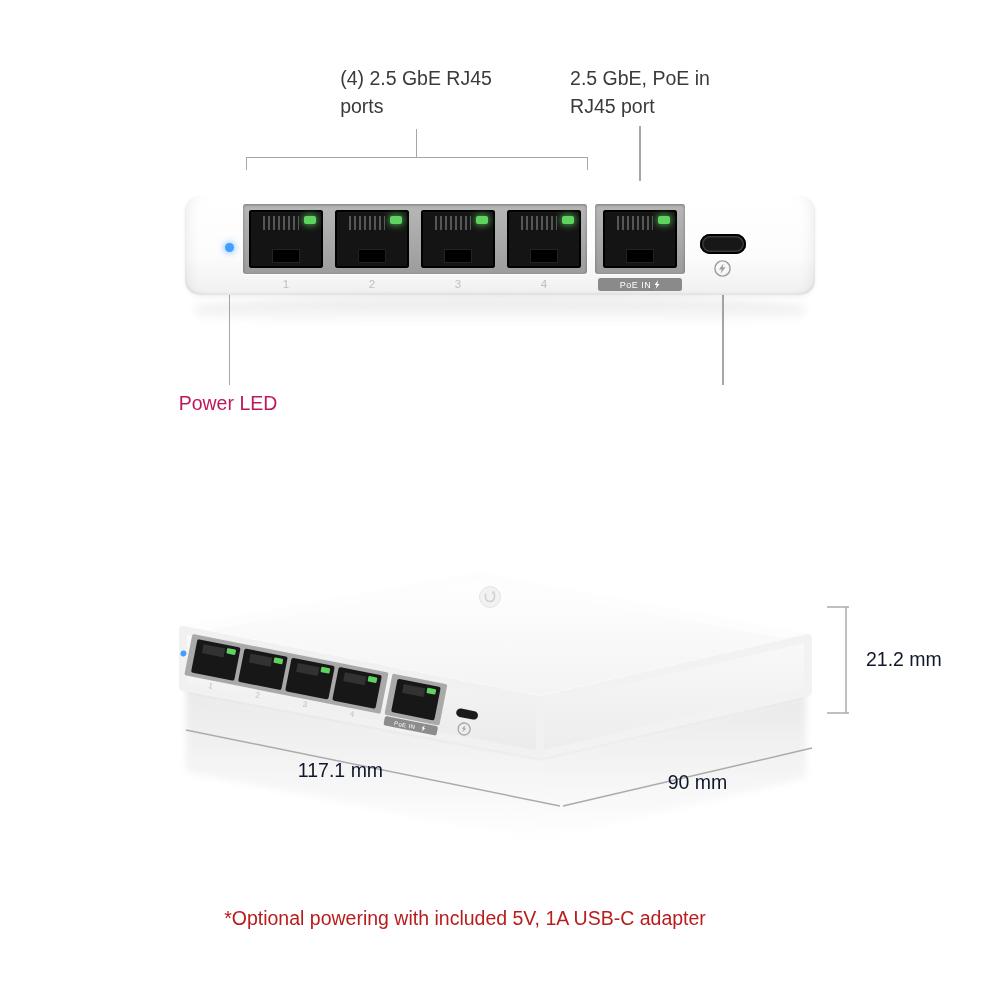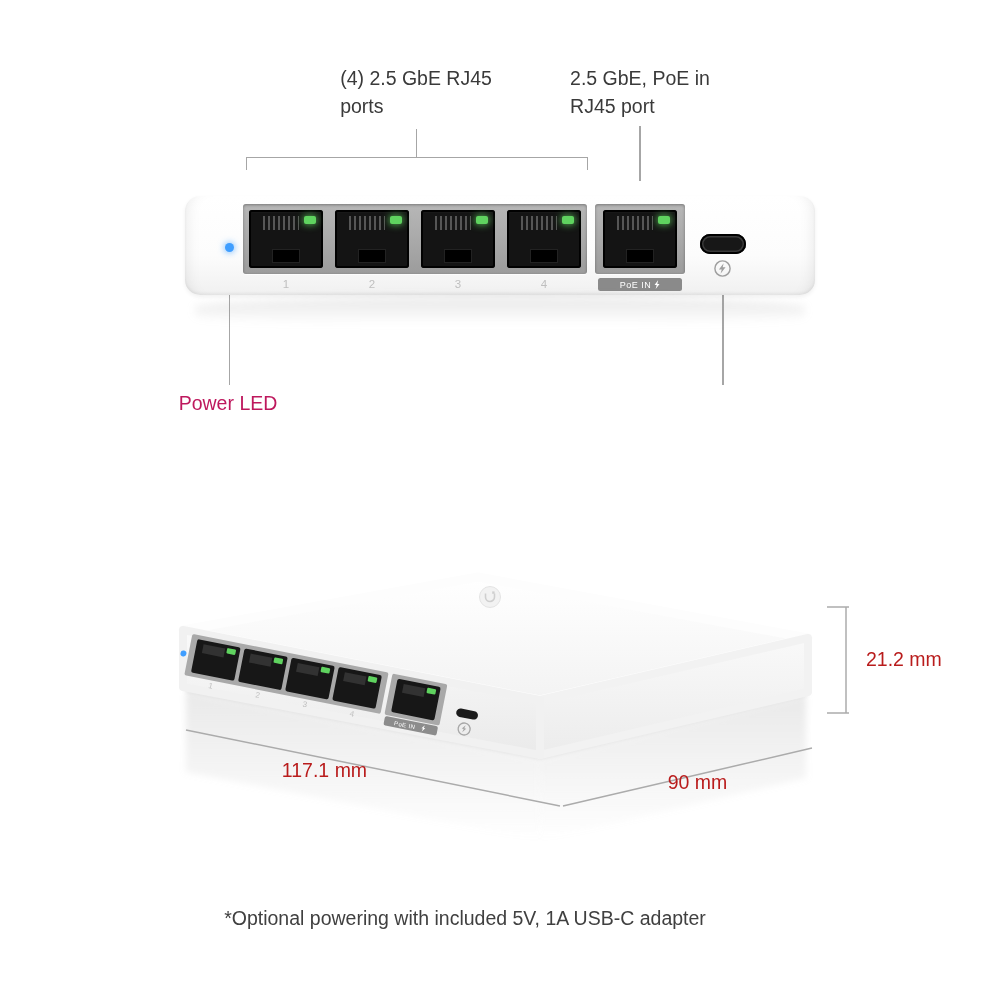--- a/index.html
+++ b/index.html
@@ -112,29 +112,29 @@
     background:#171717; border-radius:10px;
     box-shadow:inset 0 0 0 2px #000, inset 0 0 0 3.5px #3a3a3a;
   }
   .pwr-icon { position:absolute; left:528px; top:63px; width:19px; height:19px; }
 
   
   .view3d { position:absolute; left:0; top:540px; }
   svg text { font-family:"Liberation Sans","DejaVu Sans",sans-serif; }
 
   
-  .dim-label { position:absolute; font-size:19.5px; color:#b91c1c; white-space:nowrap; }
+  .dim-label { position:absolute; font-size:19.5px; color:#0f172a; white-space:nowrap; }
   .dim-height { left:866px; top:648px; }
-  .dim-width  { left:262px; top:759px; width:125px; text-align:center; }
+  .dim-width  { left:278px; top:759px; width:125px; text-align:center; }
   .dim-depth  { left:650px; top:771px; width:95px;  text-align:center; }
 
   
   .footnote {
     position:absolute; left:0; top:907px; width:897px;
-    text-align:center; font-size:19.5px; color:#404040;padding-left:33px;
+    text-align:center; font-size:19.5px; color:#b91c1c;padding-left:33px;
   }
 </style>
 </head>
 <body>
 
 <div class="abs" style="width:1000px;height:1000px;">
 
   <div class="callout callout-ports">(4) 2.5 GbE RJ45
 ports</div>
   <div class="callout callout-poe">2.5 GbE, PoE in

